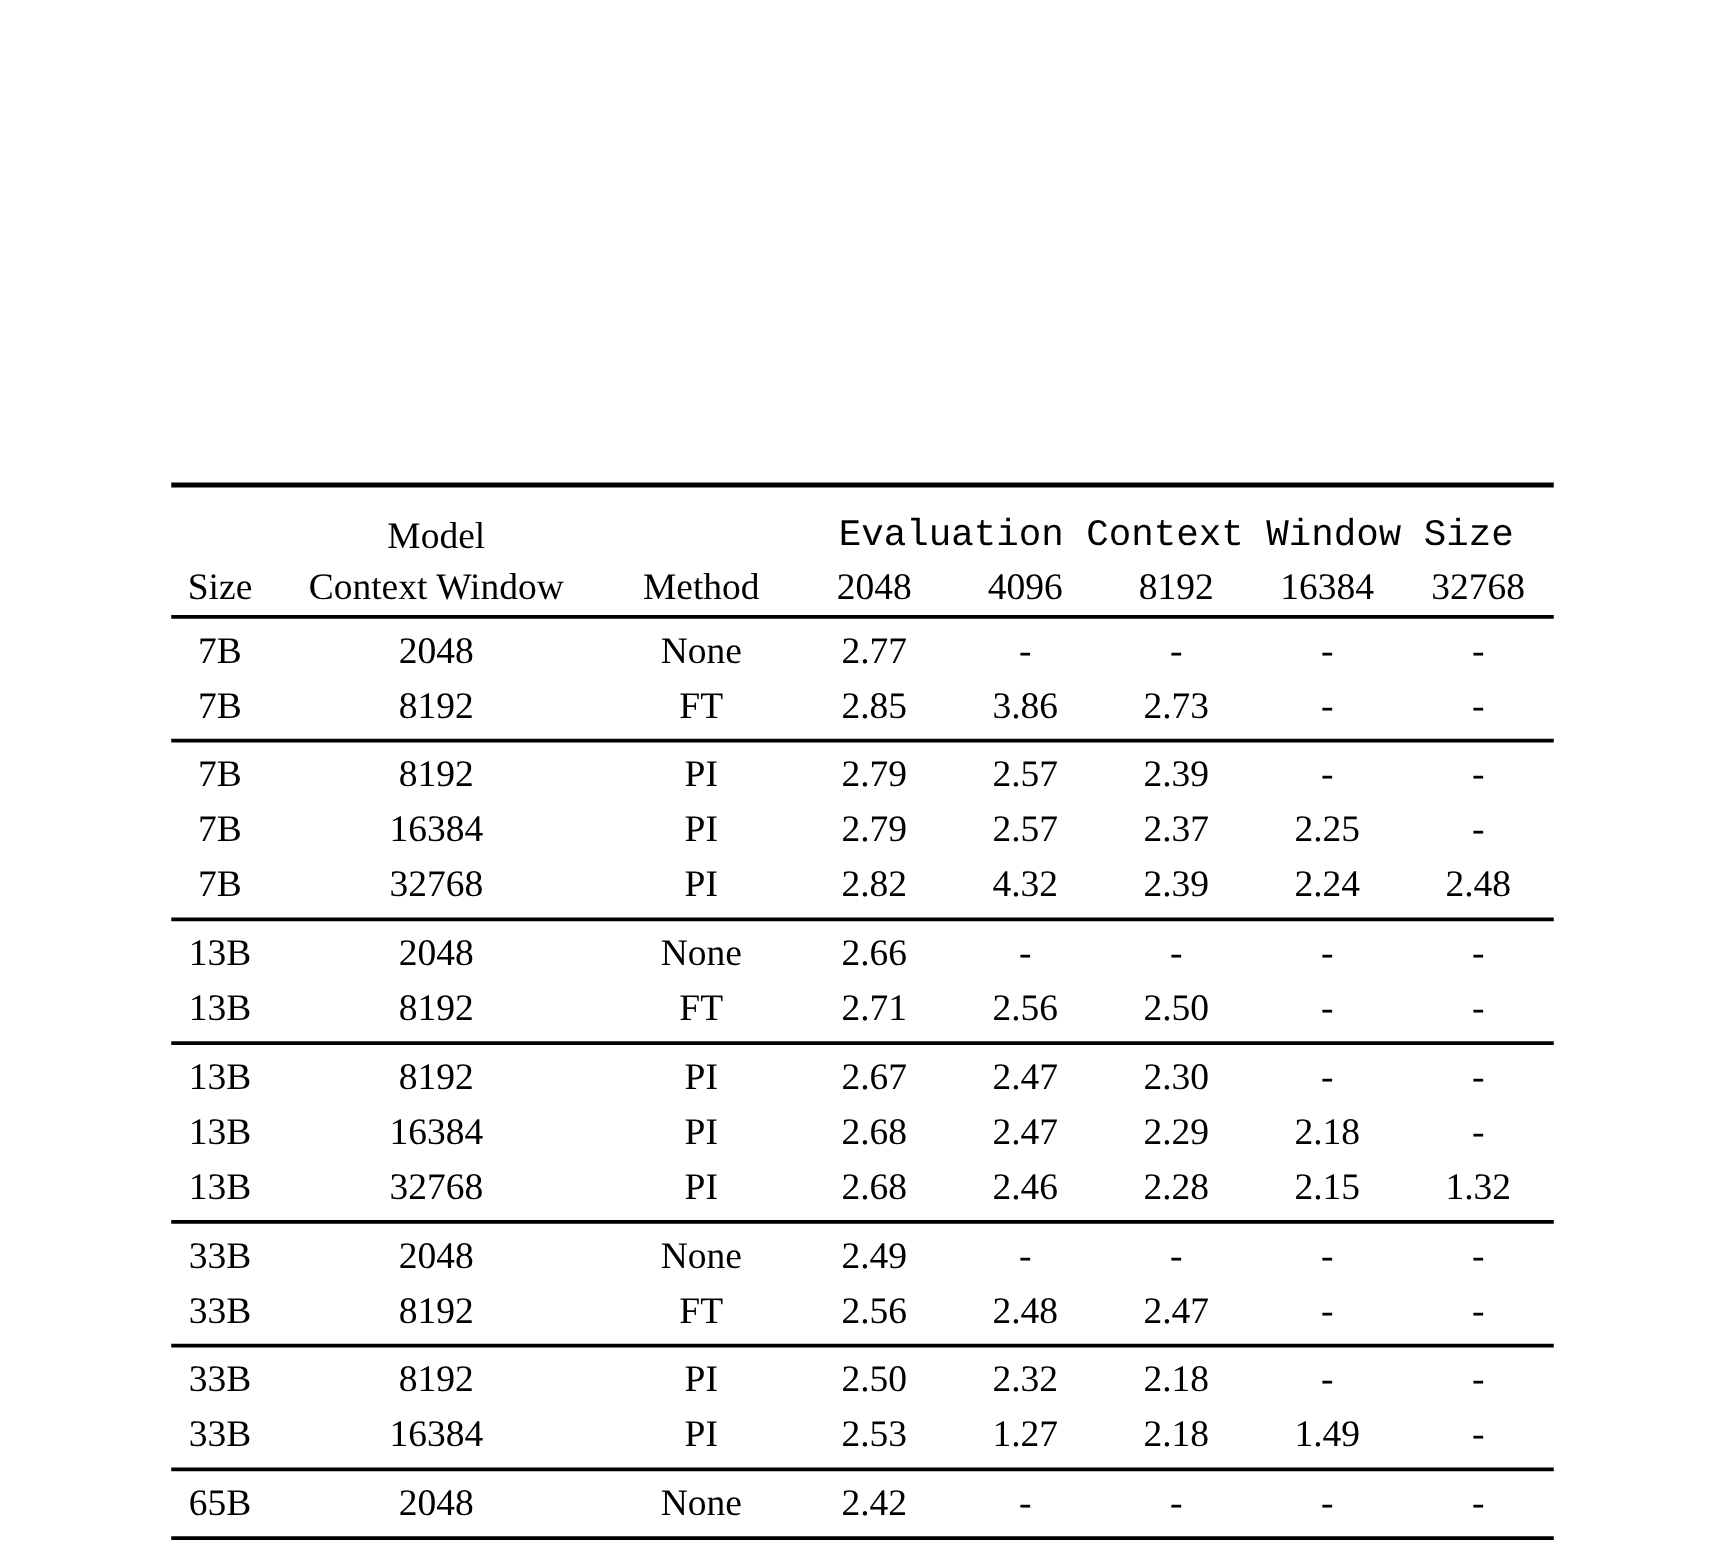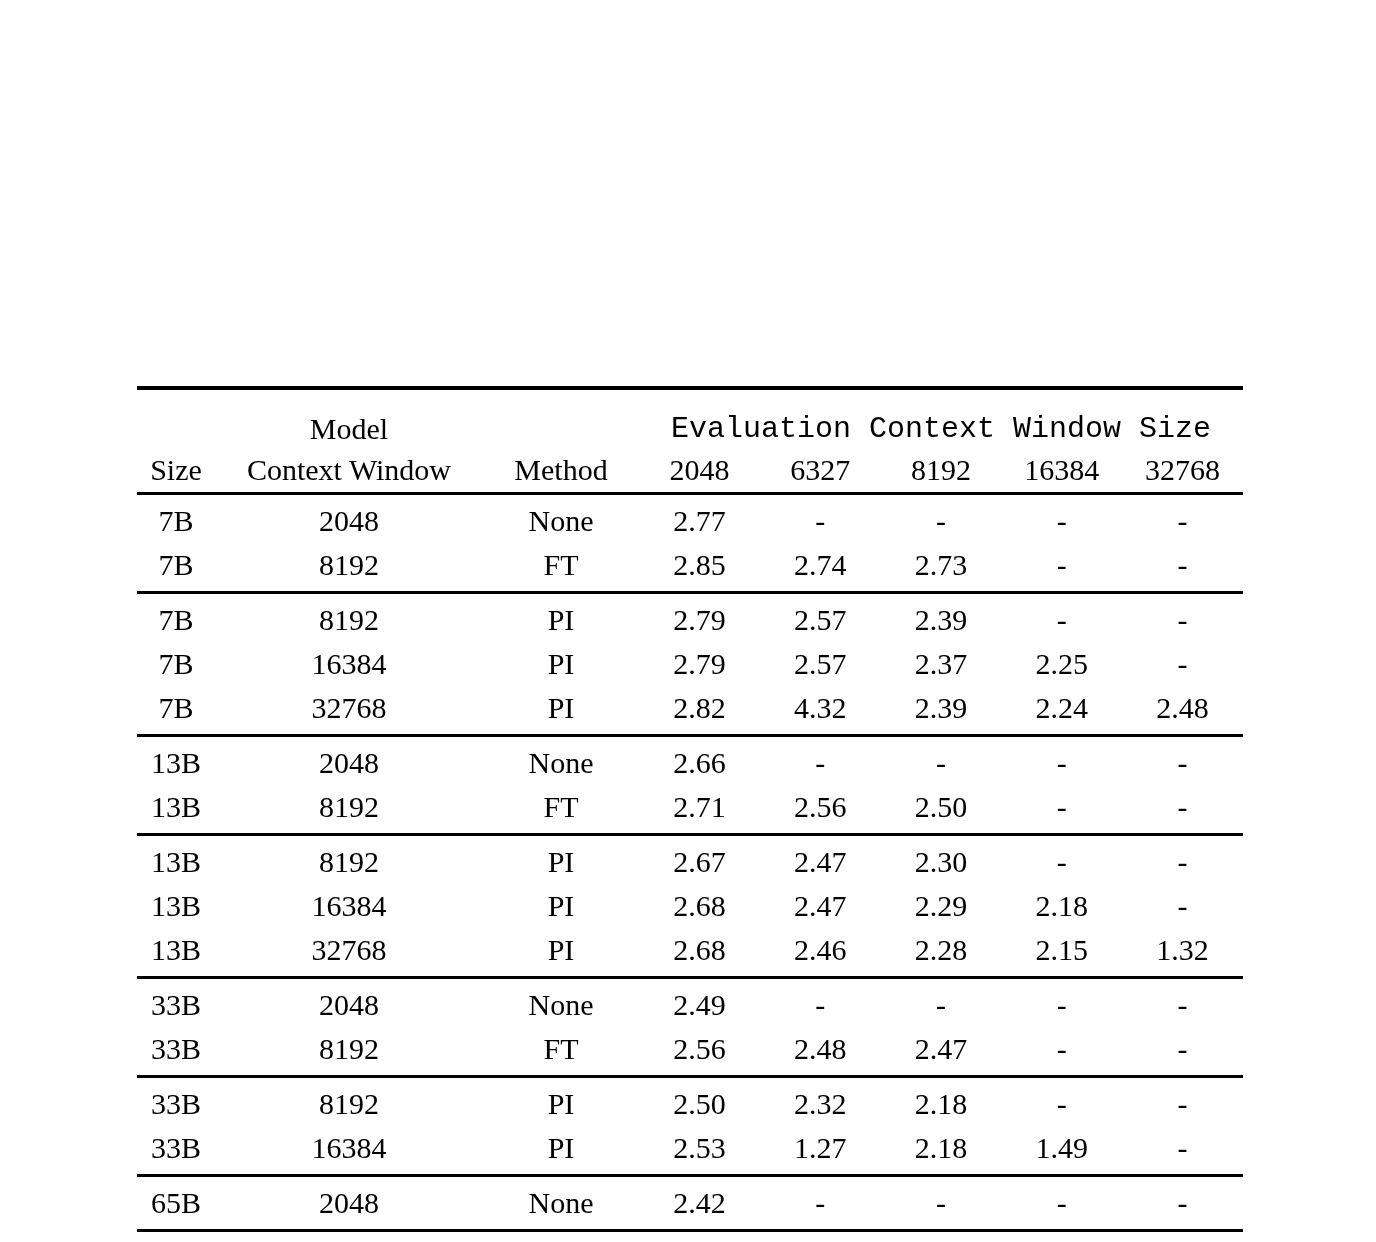--- a/index.html
+++ b/index.html
@@ -101,21 +101,21 @@
           <th colspan="1"></th>
           <th colspan="1" class="span-model">Model</th>
           <th colspan="1"></th>
           <th colspan="5" class="span-eval">Evaluation Context Window Size</th>
         </tr>
         <tr class="head-row-2">
           <th>Size</th>
           <th>Context Window</th>
           <th>Method</th>
           <th>2048</th>
-          <th>6327</th>
+          <th>4096</th>
           <th>8192</th>
           <th>16384</th>
           <th>32768</th>
         </tr>
         <tr class="rule-mid">
           <td colspan="8">
             <div class="rule-line-mid"></div>
           </td>
         </tr>
         <tr class="gap-xs">
@@ -129,21 +129,21 @@
           <td class="dash">-</td>
           <td class="dash">-</td>
           <td class="dash">-</td>
           <td class="dash">-</td>
         </tr>
         <tr class="data-row">
           <td>7B</td>
           <td>8192</td>
           <td>FT</td>
           <td>2.85</td>
-          <td>2.74</td>
+          <td>3.86</td>
           <td>2.73</td>
           <td class="dash">-</td>
           <td class="dash">-</td>
         </tr>
         <tr class="gap-xs">
           <td colspan="8"></td>
         </tr>
         <tr class="rule-mid">
           <td colspan="8">
             <div class="rule-line-mid"></div>

